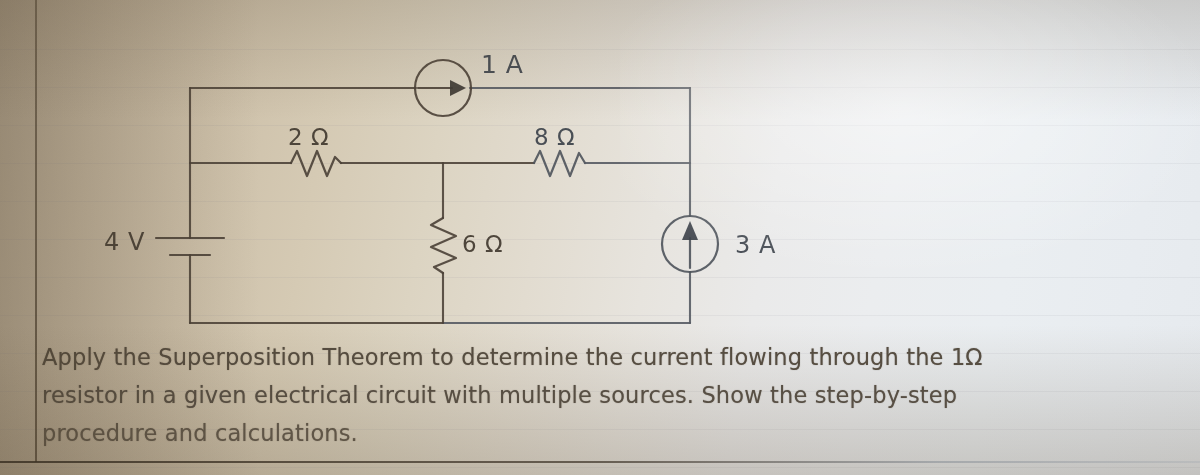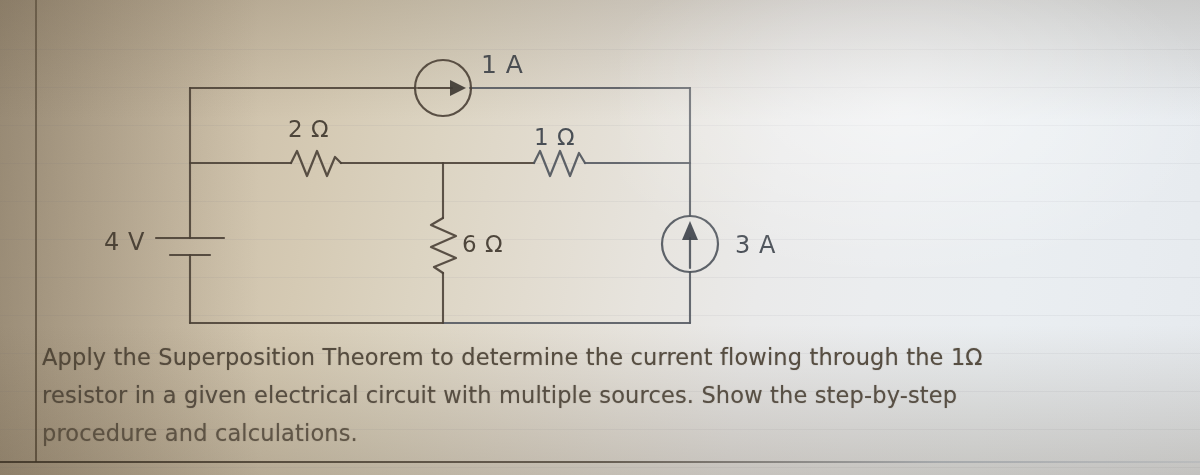--- a/index.html
+++ b/index.html
@@ -102,21 +102,21 @@
   .lbl {
     position: absolute;
     font-family: "DejaVu Sans", sans-serif;
     color: #423a30;
     letter-spacing: .5px;
     white-space: nowrap;
     opacity: .92;
   }
   .lbl-cool { color: #3d434b; }
   .lbl-1a   { left: 481px; top: 50px;  font-size: 25px; }
-  .lbl-2r   { left: 288px; top: 116px; font-size: 23px; }
+  .lbl-2r   { left: 288px; top: 124px; font-size: 23px; }
   .lbl-3r   { left: 534px; top: 124px; font-size: 23px; }
   .lbl-1r   { left: 462px; top: 231px; font-size: 23px; }
   .lbl-3a   { left: 735px; top: 231px; font-size: 24px; }
   .lbl-4v   { left: 104px; top: 228px; font-size: 24px; }
 
   
   .qtext {
     position: absolute;
     left: 42px;
     top: 338px;
@@ -180,21 +180,21 @@
     <circle class="sym sym-cool" cx="690" cy="244" r="28"></circle>
     <path class="sym sym-cool" d="M 690 268 L 690 238"></path>
     <polygon class="arrowfill-cool" points="682,240 690,221 698,240"></polygon>
 
     <path class="sym" d="M 156 238 L 224 238"></path>
     <path class="sym" d="M 170 255 L 210 255"></path>
   </svg>
 
   <div class="lbl lbl-cool lbl-1a blurwrap">1 A</div>
   <div class="lbl lbl-2r blurwrap">2 Ω</div>
-  <div class="lbl lbl-cool lbl-3r blurwrap">1 Ω</div>
+  <div class="lbl lbl-cool lbl-3r blurwrap">8 Ω</div>
   <div class="lbl lbl-1r blurwrap">6 Ω</div>
   <div class="lbl lbl-cool lbl-3a blurwrap">3 A</div>
   <div class="lbl lbl-4v blurwrap">4 V</div>
 
   <div class="qtext blurwrap">
     <span class="qline l1">Apply the Superposition Theorem to determine the current flowing through the 1Ω</span>
     <span class="qline l2">resistor in a given electrical circuit with multiple sources. Show the step-by-step</span>
     <span class="qline l3">procedure and calculations.</span>
   </div>
 

